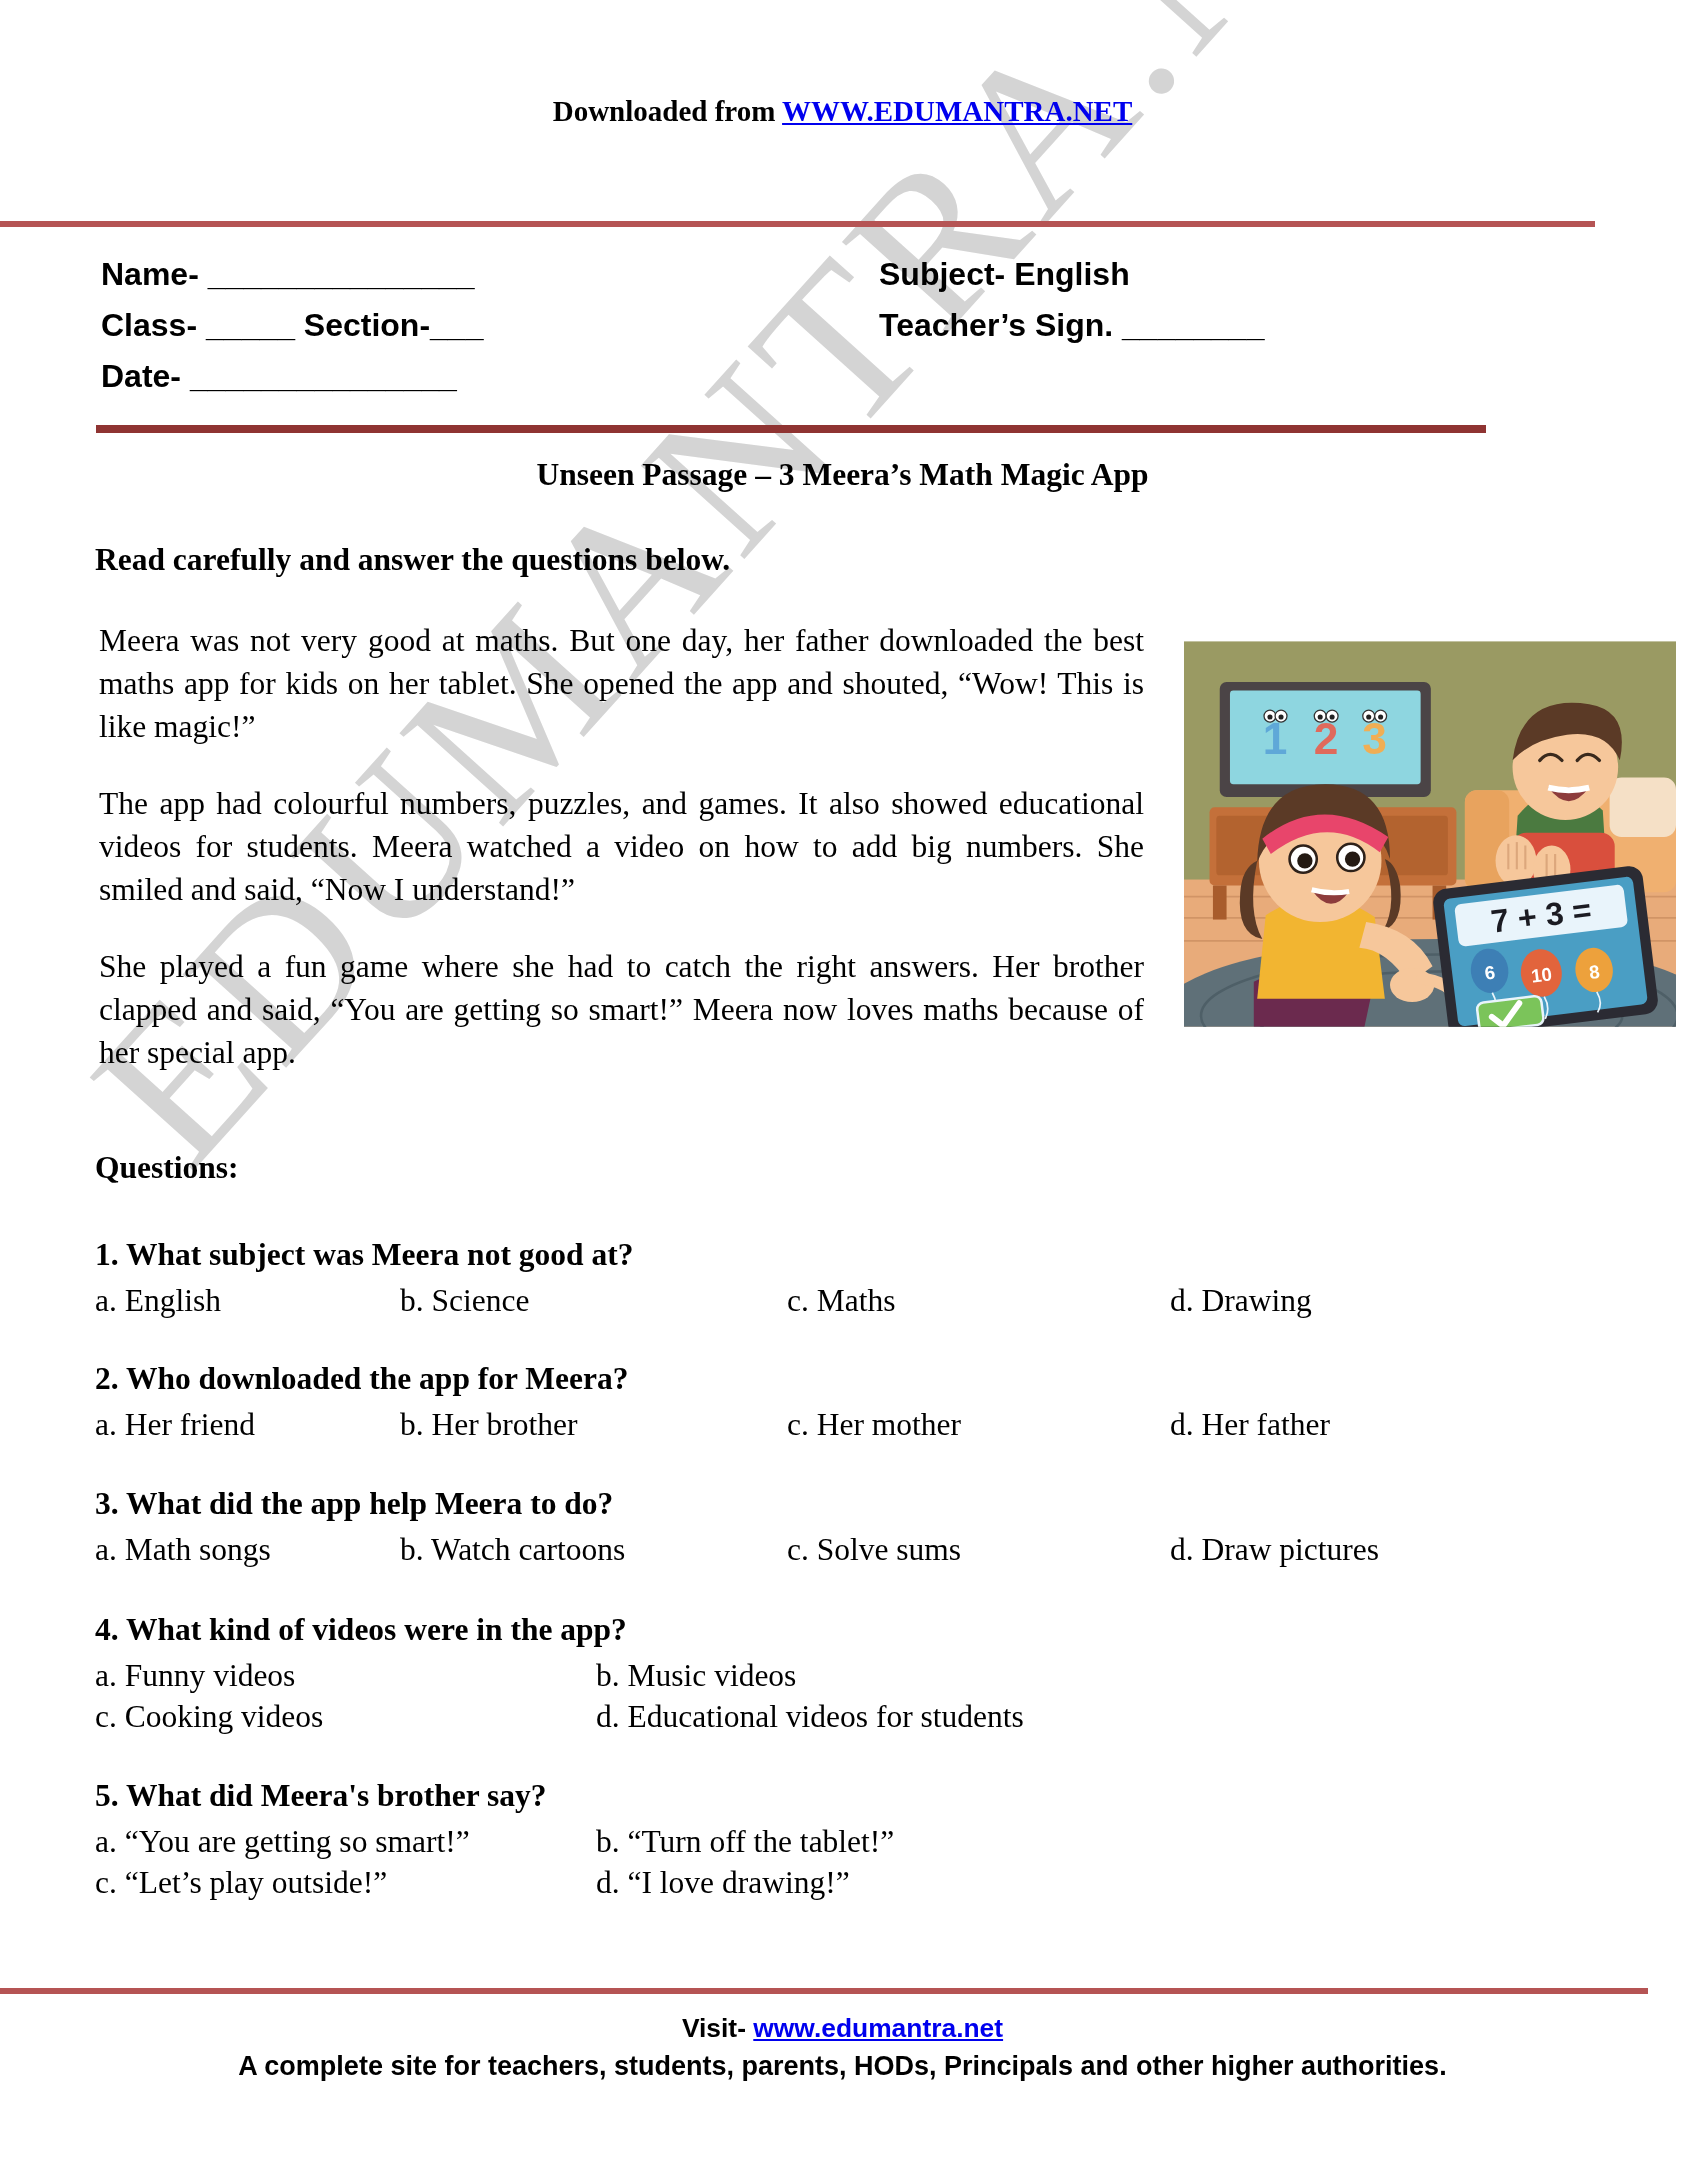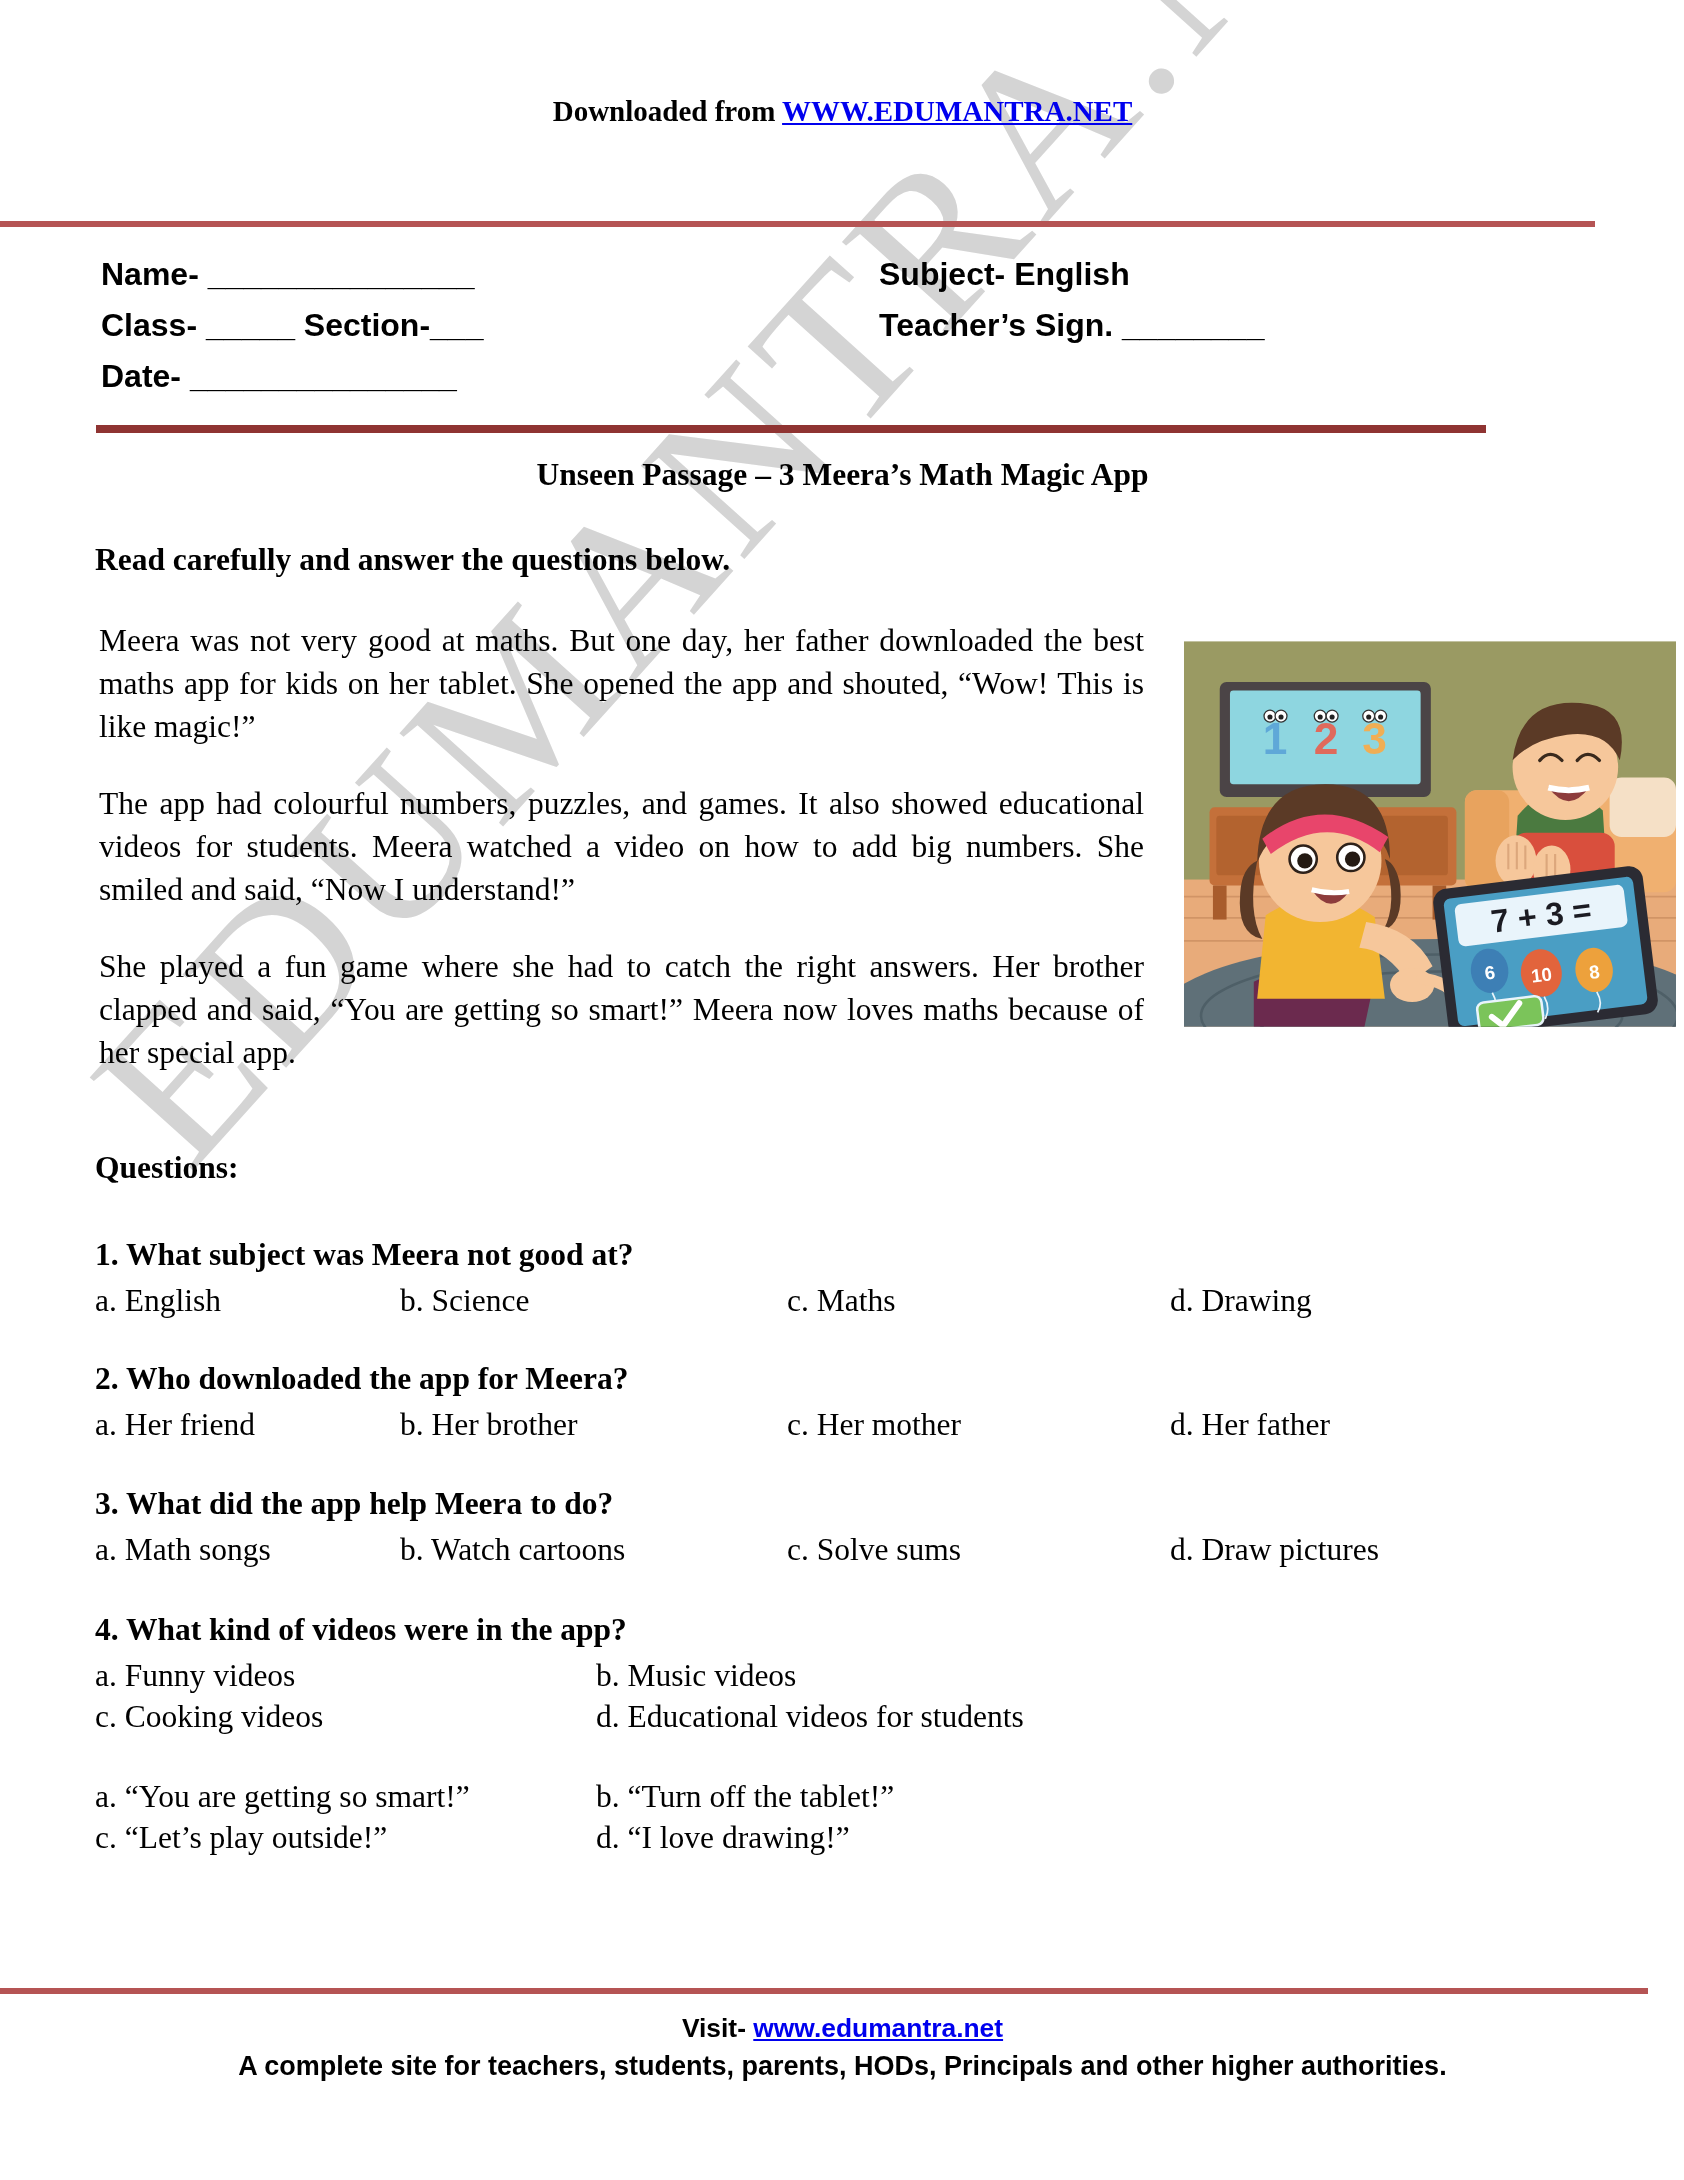--- a/index.html
+++ b/index.html
@@ -460,20 +460,21 @@
         <span class="opt h1">a. Funny videos</span>
         <span class="opt h2">b. Music videos</span>
       </div>
       <div class="opts-row">
         <span class="opt h1">c. Cooking videos</span>
         <span class="opt h2">d. Educational videos for students</span>
       </div>
     </div>
 
     <div class="qblock" style="top:1776px;">
+      <div class="qtext">5. What did Meera's brother say?</div>
       <div class="opts-row">
         <span class="opt h1">a. “You are getting so smart!”</span>
         <span class="opt h2">b. “Turn off the tablet!”</span>
       </div>
       <div class="opts-row">
         <span class="opt h1">c. “Let’s play outside!”</span>
         <span class="opt h2">d. “I love drawing!”</span>
       </div>
     </div>
 

